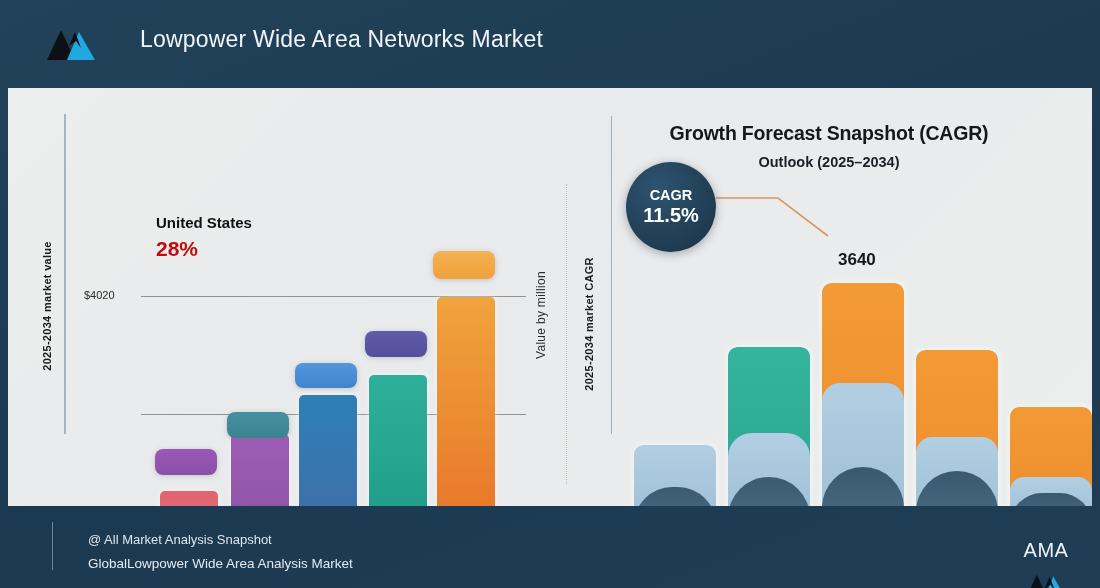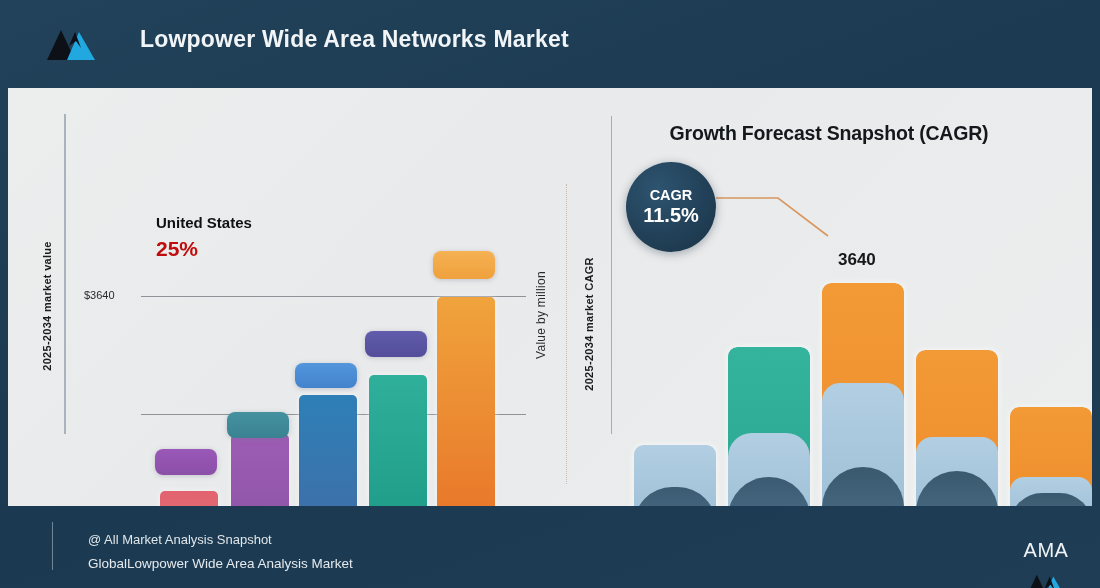--- a/index.html
+++ b/index.html
@@ -21,21 +21,21 @@
     width: 1100px; height: 88px;
     display: flex; align-items: center;
   }
   #logo-mark {
     position: absolute; left: 45px; top: 26px;
     width: 52px; height: 36px;
   }
   #header-title {
     position: absolute; left: 140px; top: 26px;
     font-size: 23px; color: #f2f5f7; letter-spacing: .2px;
-    font-weight: 700; white-space: nowrap;
+    font-weight: 400; white-space: nowrap;
   }
 
   
   #card {
     position: absolute; left: 8px; top: 88px;
     width: 1084px; height: 418px;
     background: linear-gradient(135deg,#eceded 0%, #e9eaeb 40%, #eceded 100%);
     overflow: hidden;
   }
   #card-divider {
@@ -164,23 +164,23 @@
 
     <div id="left-chart">
 
       <div class="vaxis" style="left:56px; top:26px; height:320px;"></div>
 
       <div class="rot-label" style="left:-36px; top:212px; width:150px; text-align:center;">2025-2034 market value</div>
 
       <div class="rot-label light" style="left:468px; top:220px; width:130px; text-align:center;">Value by million</div>
 
       <div id="us-label">United States</div>
-      <div id="us-pct">25%</div>
-
-      <div class="tick-val" style="left:76px; top:201px;">$3640</div>
+      <div id="us-pct">28%</div>
+
+      <div class="tick-val" style="left:76px; top:201px;">$4020</div>
 
       <div class="hline" style="left:133px; top:208px; width:385px;"></div>
       <div class="hline" style="left:133px; top:326px; width:385px;"></div>
 
       <div style="position:absolute; left:133px; top:0; width:385px; height:436px;">
         <div class="bar" style="left:19px; width:58px; height:33px;
                     background:linear-gradient(180deg,#e2636f 0%,#e06d76 100%);"></div>
         <div class="bar" style="left:90px; width:58px; height:90px;
                     background:linear-gradient(180deg,#9d5cb4 0%,#8e55a8 100%);"></div>
         <div class="bar" style="left:158px; width:58px; height:129px;
@@ -202,20 +202,21 @@
                     background:linear-gradient(180deg,#f5b153 0%,#efa13c 100%);"></div>
       </div>
 
     </div>
 
     <div id="card-divider"></div>
 
     <div id="right-chart">
 
       <div id="r-title">Growth Forecast Snapshot (CAGR)</div>
+      <div id="r-sub">Outlook (2025–2034)</div>
 
       <div class="vaxis" style="left:45px; top:28px; height:318px; border-left:1.5px solid #9fb0bd;"></div>
 
       <div class="rot-label" style="left:-52px; top:230px; width:150px; text-align:center;">2025-2034 market CAGR</div>
 
       <svg style="position:absolute; left:0; top:0; width:526px; height:418px; pointer-events:none;">
         <polyline points="150,110 212,110 262,148" fill="none" stroke="#d9975f" stroke-width="1.6"></polyline>
       </svg>
 
       <div style="position:absolute; left:60px; top:0; width:450px; height:437px;">

